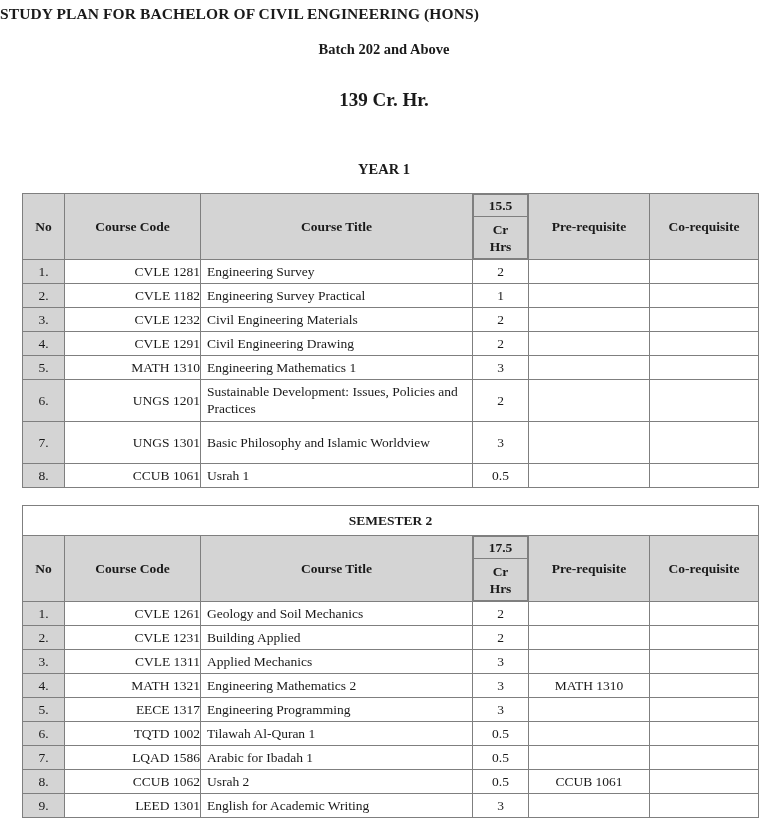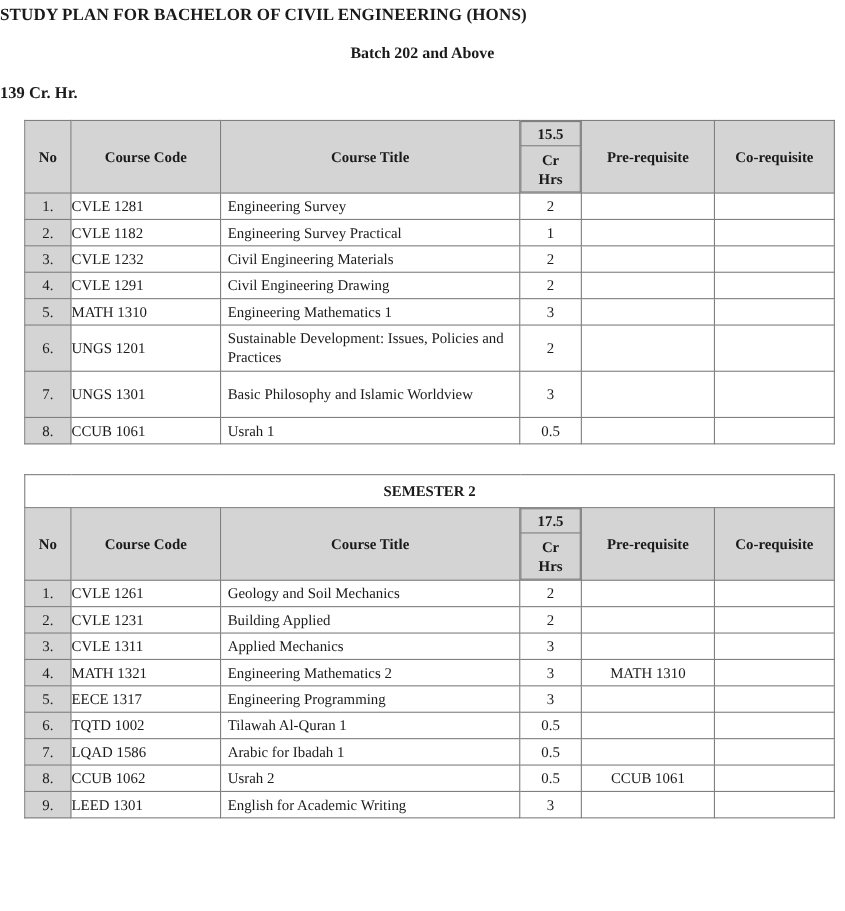--- a/index.html
+++ b/index.html
@@ -33,43 +33,44 @@
   }
   .doc-subtitle {
     text-align: center;
     font-weight: bold;
     font-size: 14.5px;
     margin: 0;
     padding-top: 17px;
     line-height: 1.25;
   }
   .doc-credits {
-    font-weight: bold;
-    font-size: 15px;
-    margin: 0;
+    text-align: center;
+    font-weight: bold;
+    font-size: 19px;
+    margin: 12px;
     padding-top: 17px;
     line-height: 1.25;
   }
   .year-heading {
     text-align: center;
     font-weight: bold;
     font-size: 14.5px;
     margin: 0;
     padding-top: 37px;
     line-height: 1.25;
   }
 
   
   .sem-table-wrap {
     padding: 0 10px 0 22px;
     box-sizing: border-box;
     width: 768px;
   }
   .wrap-t1 { margin-top: 15px; }
-  .wrap-t2 { margin-top: 27px; }
+  .wrap-t2 { margin-top: 17px; }
 
   table.sem {
     border-collapse: collapse;
     width: 736px;
     table-layout: fixed;
     background: #ffffff;
   }
   table.sem td, table.sem th {
     border: 1px solid #7f7f7f;
     padding: 0;
@@ -126,21 +127,21 @@
   }
   .crhrs-bot span { display: block; line-height: 1.28; }
 
   td.c-no {
     background: #d4d4d4 !important;
     text-align: center;
     font-weight: normal;
     font-size: 13.5px;
   }
   td.c-code {
-    text-align: left;
+    text-align: right;
   }
   td.c-title {
     text-align: left;
     padding-left: 6px !important;
     line-height: 1.22;
   }
   td.c-cr {
     text-align: center;
   }
   td.c-pre, td.c-co {
@@ -159,20 +160,21 @@
   col.w-co    { width: 109px; }
 </style>
 </head>
 <body>
 
 <div class="page">
 
   <h1 class="doc-title">STUDY PLAN FOR BACHELOR OF CIVIL ENGINEERING (HONS)</h1>
   <h2 class="doc-subtitle">Batch 202 and Above</h2>
   <h2 class="doc-credits">139 Cr. Hr.</h2>
+  <h2 class="year-heading">YEAR 1</h2>
 
   <div class="sem-table-wrap wrap-t1">
     <table class="sem">
       <colgroup>
         <col class="w-no">
           <col class="w-code">
           <col class="w-title">
         <col class="w-cr">
           <col class="w-pre">
           <col class="w-co">

